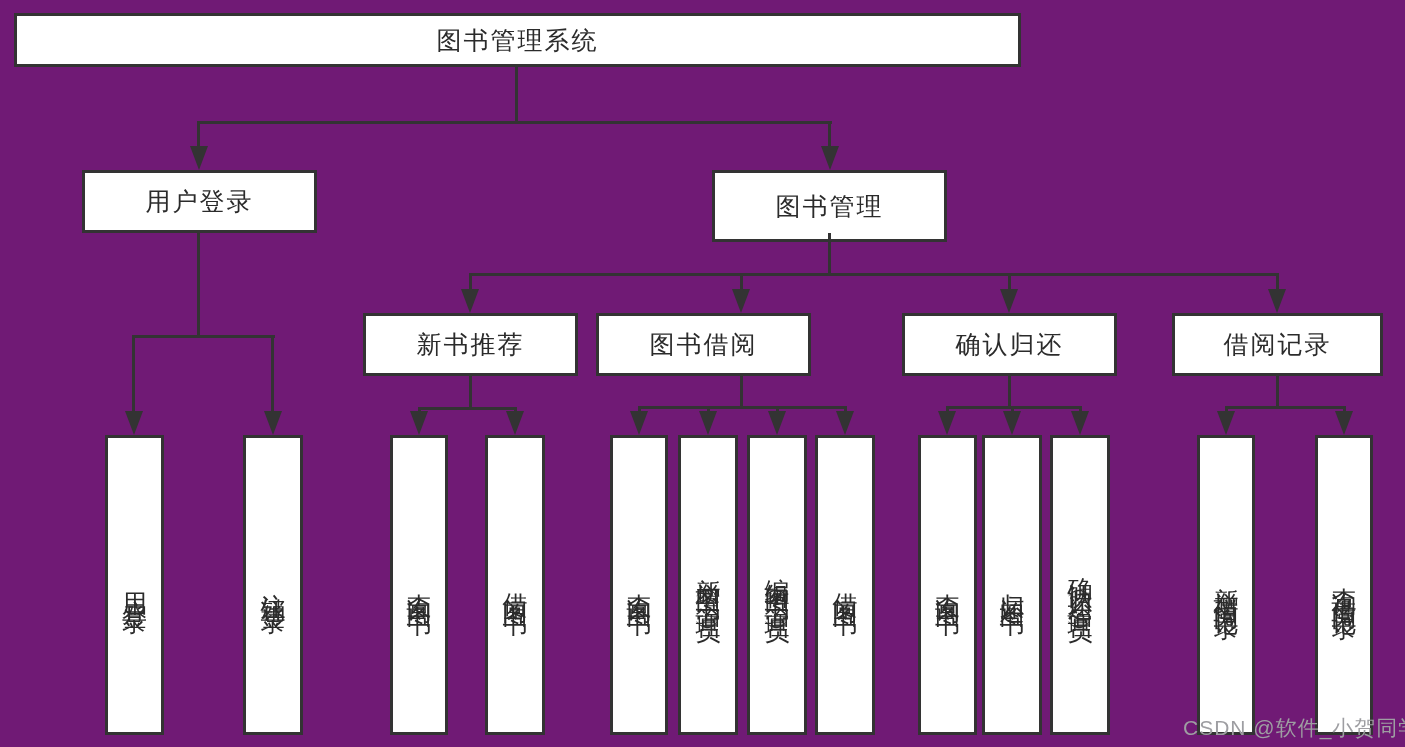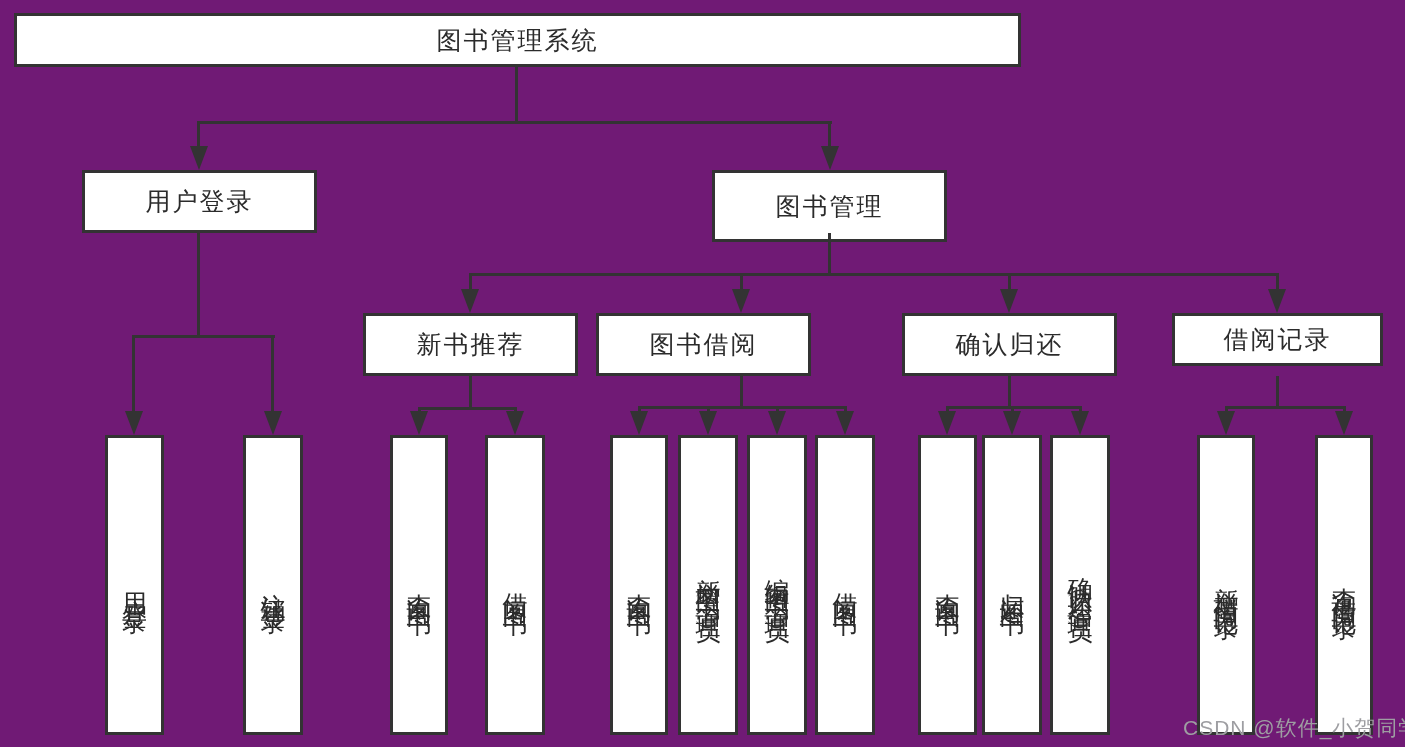--- a/index.html
+++ b/index.html
@@ -94,21 +94,21 @@
 
   <div class="box" style="left:363px;top:313px;width:215px;height:63px;">
     <span>新书推荐</span>
   </div>
   <div class="box" style="left:596px;top:313px;width:215px;height:63px;">
     <span>图书借阅</span>
   </div>
   <div class="box" style="left:902px;top:313px;width:215px;height:63px;">
     <span>确认归还</span>
   </div>
-  <div class="box" style="left:1172px;top:313px;width:211px;height:53px;">
+  <div class="box" style="left:1172px;top:313px;width:211px;height:63px;">
     <span>借阅记录</span>
   </div>
 
   <div class="vline" style="left:469px;top:376px;height:33px;"></div>
   <div class="hline" style="left:418px;top:407px;width:98px;"></div>
   <div class="vline" style="left:418px;top:407px;height:6px;"></div>
   <div class="arrow" style="left:410px;top:411px;"></div>
   <div class="vline" style="left:514px;top:407px;height:6px;"></div>
   <div class="arrow" style="left:506px;top:411px;"></div>
 

